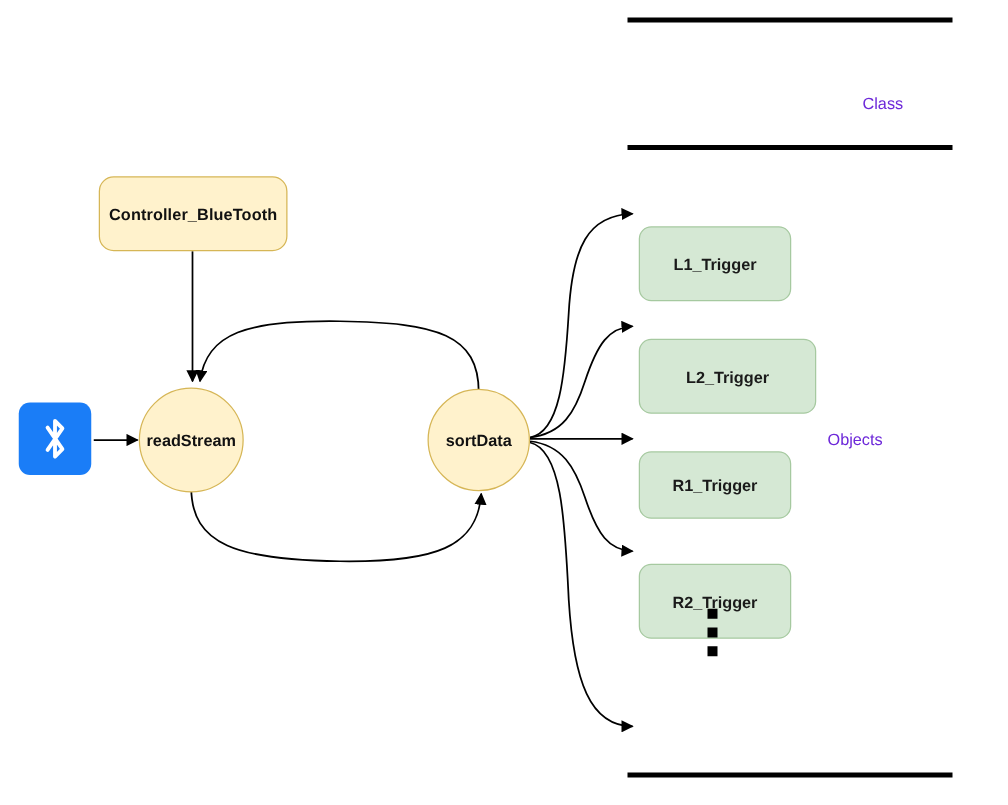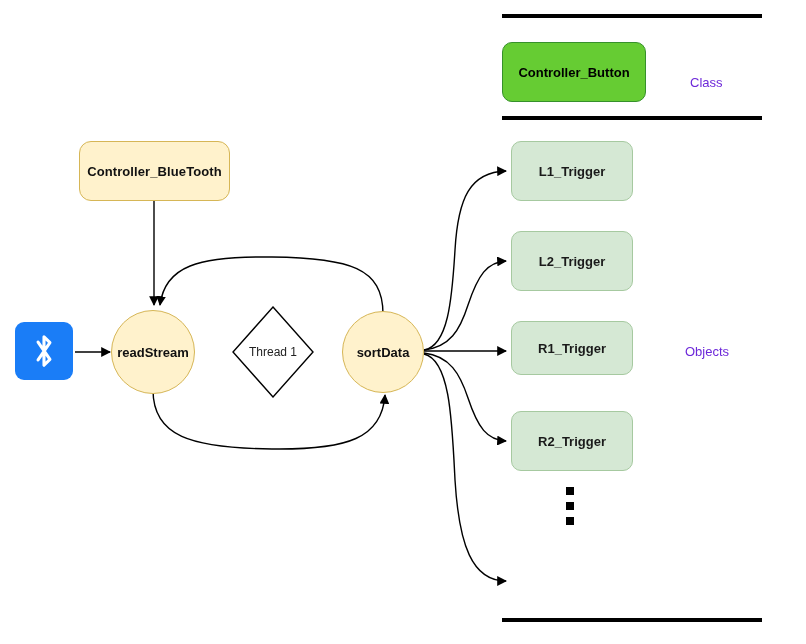--- a/index.html
+++ b/index.html
@@ -71,20 +71,21 @@
     font-size: 13px;
     font-weight: bold;
     color: #000000;
   }
 
   
   .object-box {
     background: #D5E8D4;
     border: 1px solid #A6C9A0;
     border-radius: 10px;
+    margin-top: 40px;
   }
   .object-box .lbl {
     font-size: 13px;
     font-weight: bold;
     color: #1a1a1a;
   }
 
   
   .annotation {
     position: absolute;
@@ -187,50 +188,41 @@
   </div>
 
   <div class="node circle" style="left:342px; top:311px; width:82px; height:82px;">
     <span class="lbl">sortData</span>
   </div>
 
   <div class="node circle" style="left:111px; top:310px; width:84px; height:84px;">
     <span class="lbl">readStream</span>
   </div>
 
-  <div class="diamond-wrap" style="left:232px; top:306px; width:82px; height:92px;">
-    <svg class="diamond-shape" viewBox="0 0 82 92" xmlns="http://www.w3.org/2000/svg">
-      <polygon points="41,1 81,46 41,91 1,46" fill="#ffffff" stroke="#000000" stroke-width="1.4"></polygon>
-    </svg>
-    <div class="diamond-label">Thread 1</div>
-  </div>
 
   <div class="divider" style="left:502px; top:14px; width:260px;"></div>
 
-  <div class="node class-box" style="left:502px; top:42px; width:144px; height:60px;">
-    <span class="lbl">Controller_Button</span>
-  </div>
 
   <div class="annotation" style="left:690px; top:75px;">Class</div>
 
   <div class="divider" style="left:502px; top:116px; width:260px;"></div>
 
   <div class="node object-box" style="left:511px; top:141px; width:122px; height:60px;">
     <span class="lbl">L1_Trigger</span>
   </div>
 
-  <div class="node object-box" style="left:511px; top:231px; width:122px; height:60px;">
+  <div class="node object-box" style="left:511px; top:231px; width:142px; height:60px;">
     <span class="lbl">L2_Trigger</span>
   </div>
 
   <div class="node object-box" style="left:511px; top:321px; width:122px; height:54px;">
     <span class="lbl">R1_Trigger</span>
   </div>
 
-  <div class="annotation" style="left:685px; top:344px;">Objects</div>
+  <div class="annotation" style="left:662px; top:344px;">Objects</div>
 
   <div class="node object-box" style="left:511px; top:411px; width:122px; height:60px;justify-content:center;">
     <span class="lbl">R2_Trigger</span>
   </div>
 
   <div class="ellipsis" style="left:566px; top:487px;">
     <i></i>
     <i></i>
     <i></i>
   </div>

